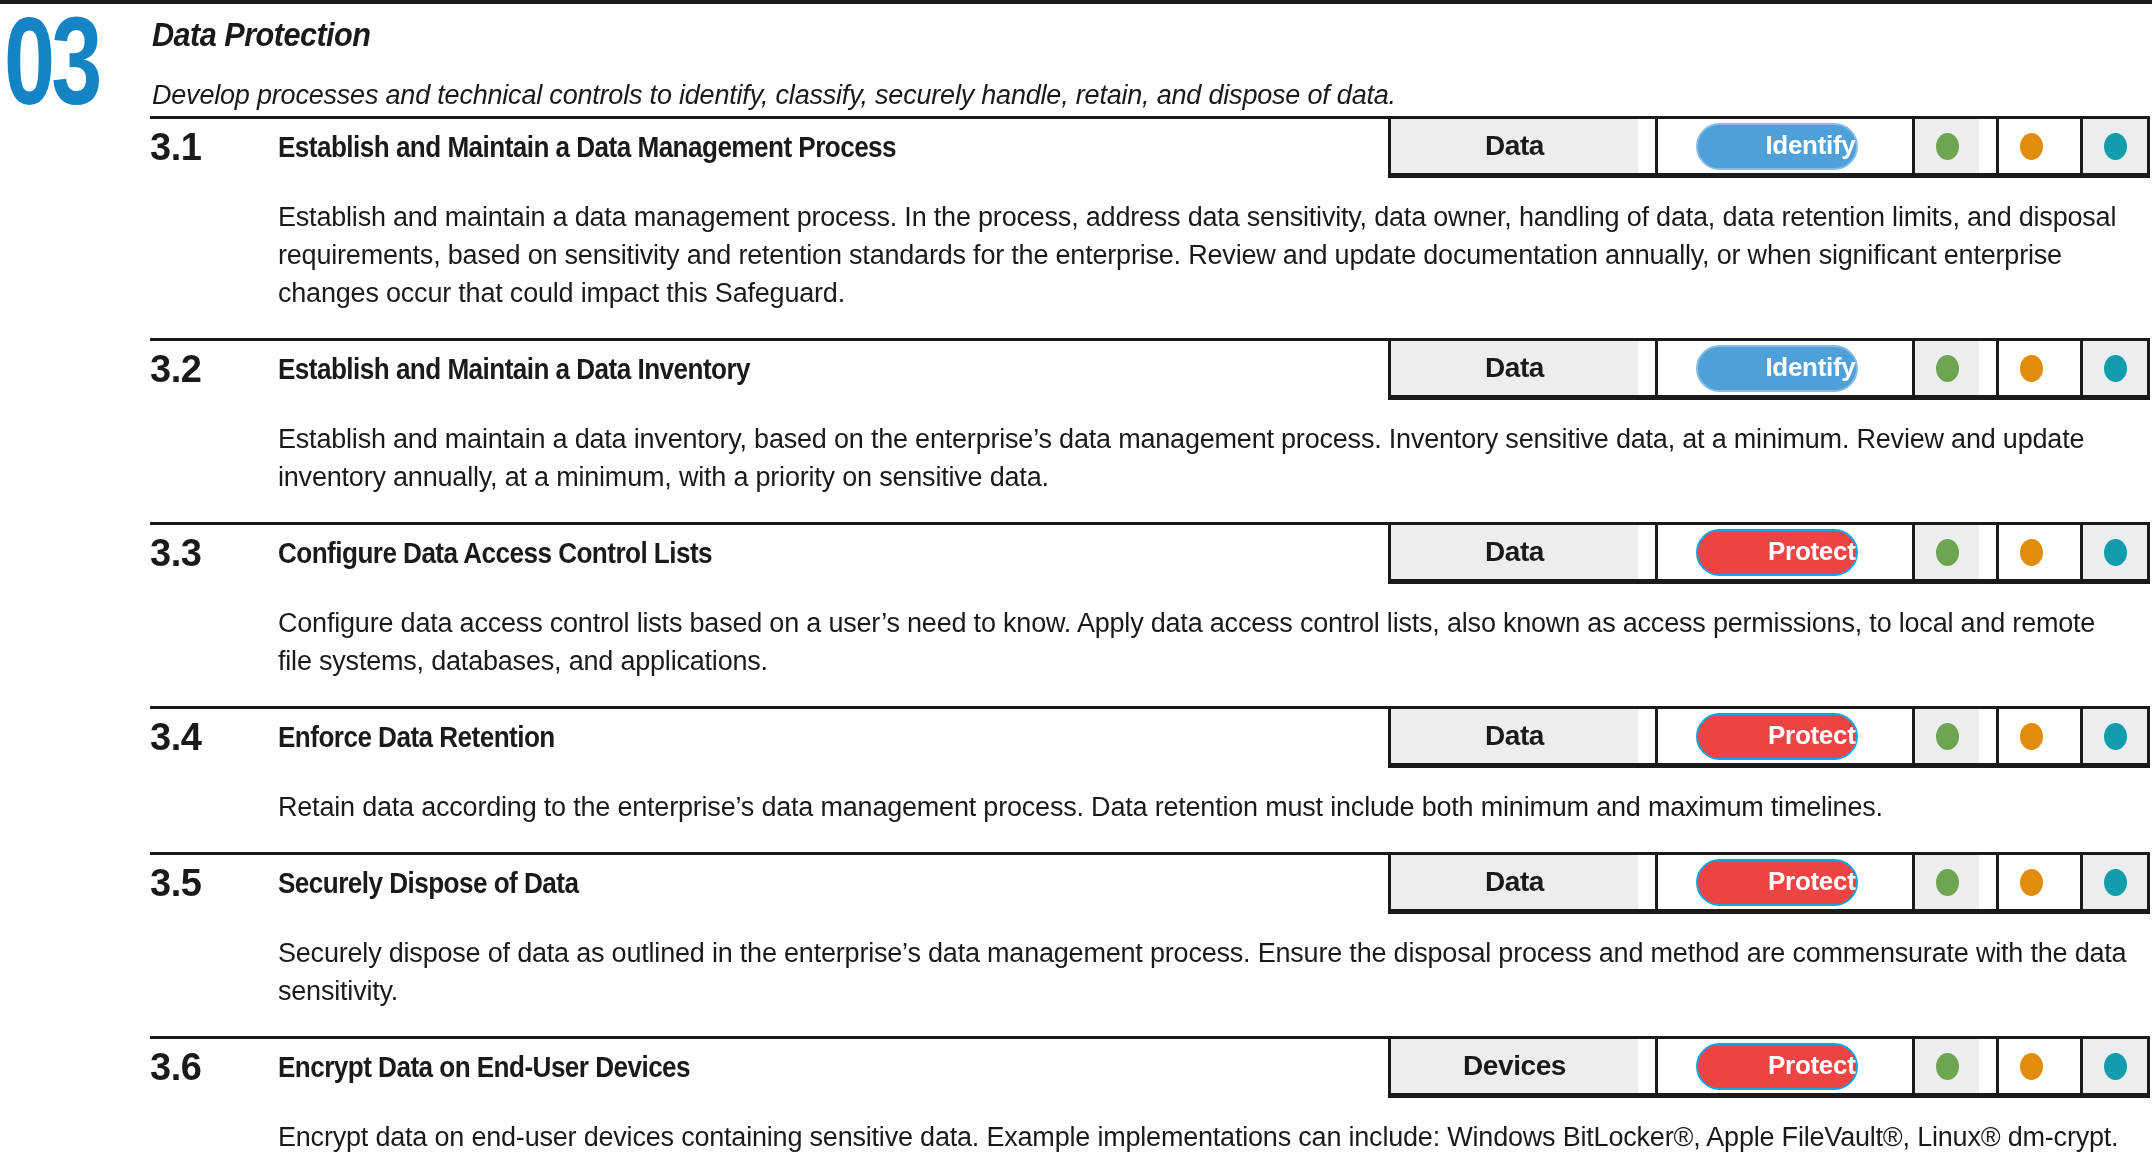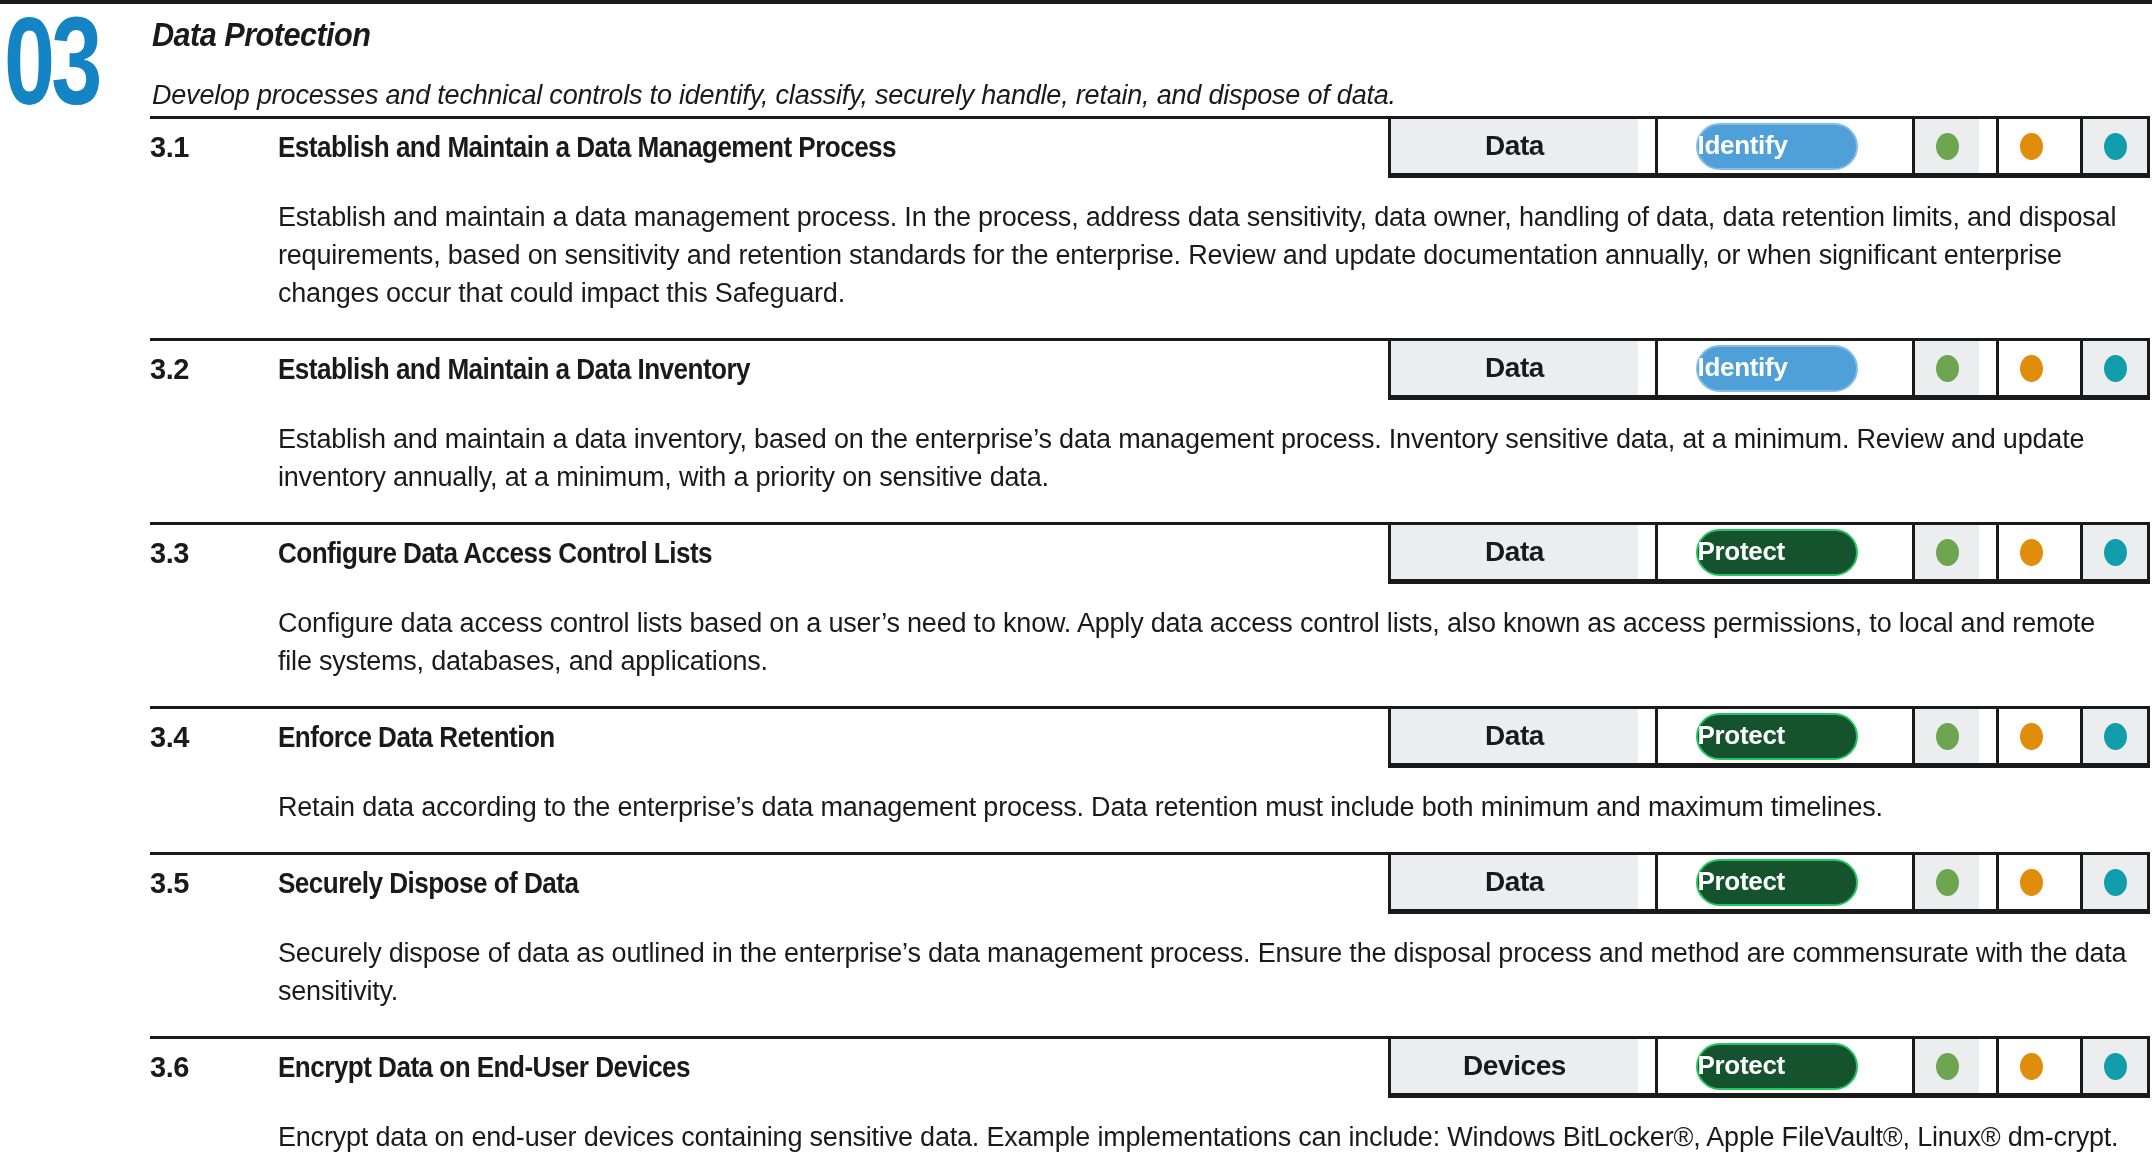--- a/index.html
+++ b/index.html
@@ -28,21 +28,21 @@
   }
   .control-desc { font-size:27px; letter-spacing:-0.2px; margin:16px 0 20px 0; }
 
   
   .sections { margin-left:150px; width:2000px; }
   .safeguard { }
   .sg-head { display:flex; align-items:center; height:62px; position:relative; }
   .sg-head::before {
     content:""; position:absolute; top:0; left:0; right:0; height:3px; background:#1a1a1a;
   }
-  .sg-num { width:128px; flex:0 0 128px; font-size:29px; font-weight:bold; letter-spacing:-0.5px; }
+  .sg-num { width:128px; flex:0 0 128px; font-size:38px; font-weight:bold; letter-spacing:-0.5px; }
   .sg-title {
     flex:1 1 auto; font-size:29px; font-weight:bold; letter-spacing:-0.6px;
     transform:scaleX(0.90); transform-origin:left center; white-space:nowrap;
   }
   .sg-table {
     flex:0 0 auto; align-self:flex-start; display:flex; height:62px;
     box-sizing:border-box; border:3px solid #1a1a1a; border-bottom-width:5px;
     background:#ffffff;
     gap:17px;
   }
@@ -52,27 +52,27 @@
   }
   .cell:first-child { border-left:none; }
   .cell-asset { width:247px; background:#ebedee; font-size:28px; font-weight:bold; letter-spacing:-0.4px; }
   .cell-func  { width:240px; background:#ffffff; }
   .cell-ig    { width:67px; }
   .cell-ig1   { background:#ebedee; }
   .cell-ig2   { background:#ffffff; }
   .cell-ig3   { background:#ebedee; }
 
   .pill {
-    display:inline-block; width:162px; text-align:left;
+    display:inline-block; width:162px; text-align:right;
     font-size:26px; font-weight:bold; color:#ffffff;
     padding:5px 0 7px 0; border-radius:999px; letter-spacing:-0.3px;
     box-sizing:border-box;
   }
   .pill.identify { background:#4f9fd9; border:2px solid #86bde5; }
-  .pill.protect  { background:#14532d; border:2px solid #22c55e; }
+  .pill.protect  { background:#ef4444; border:2px solid #0ea5e9; }
 
   .dot { width:23px; height:27px; border-radius:50%; }
   .dot-ig1 { background:#6da551; }
   .dot-ig2 { background:#e18d0c; }
   .dot-ig3 { background:#119dab; }
 
   .sg-desc {
     margin:20px 18px 26px 128px;
     font-size:27px; line-height:38px; letter-spacing:-0.2px;
   }

